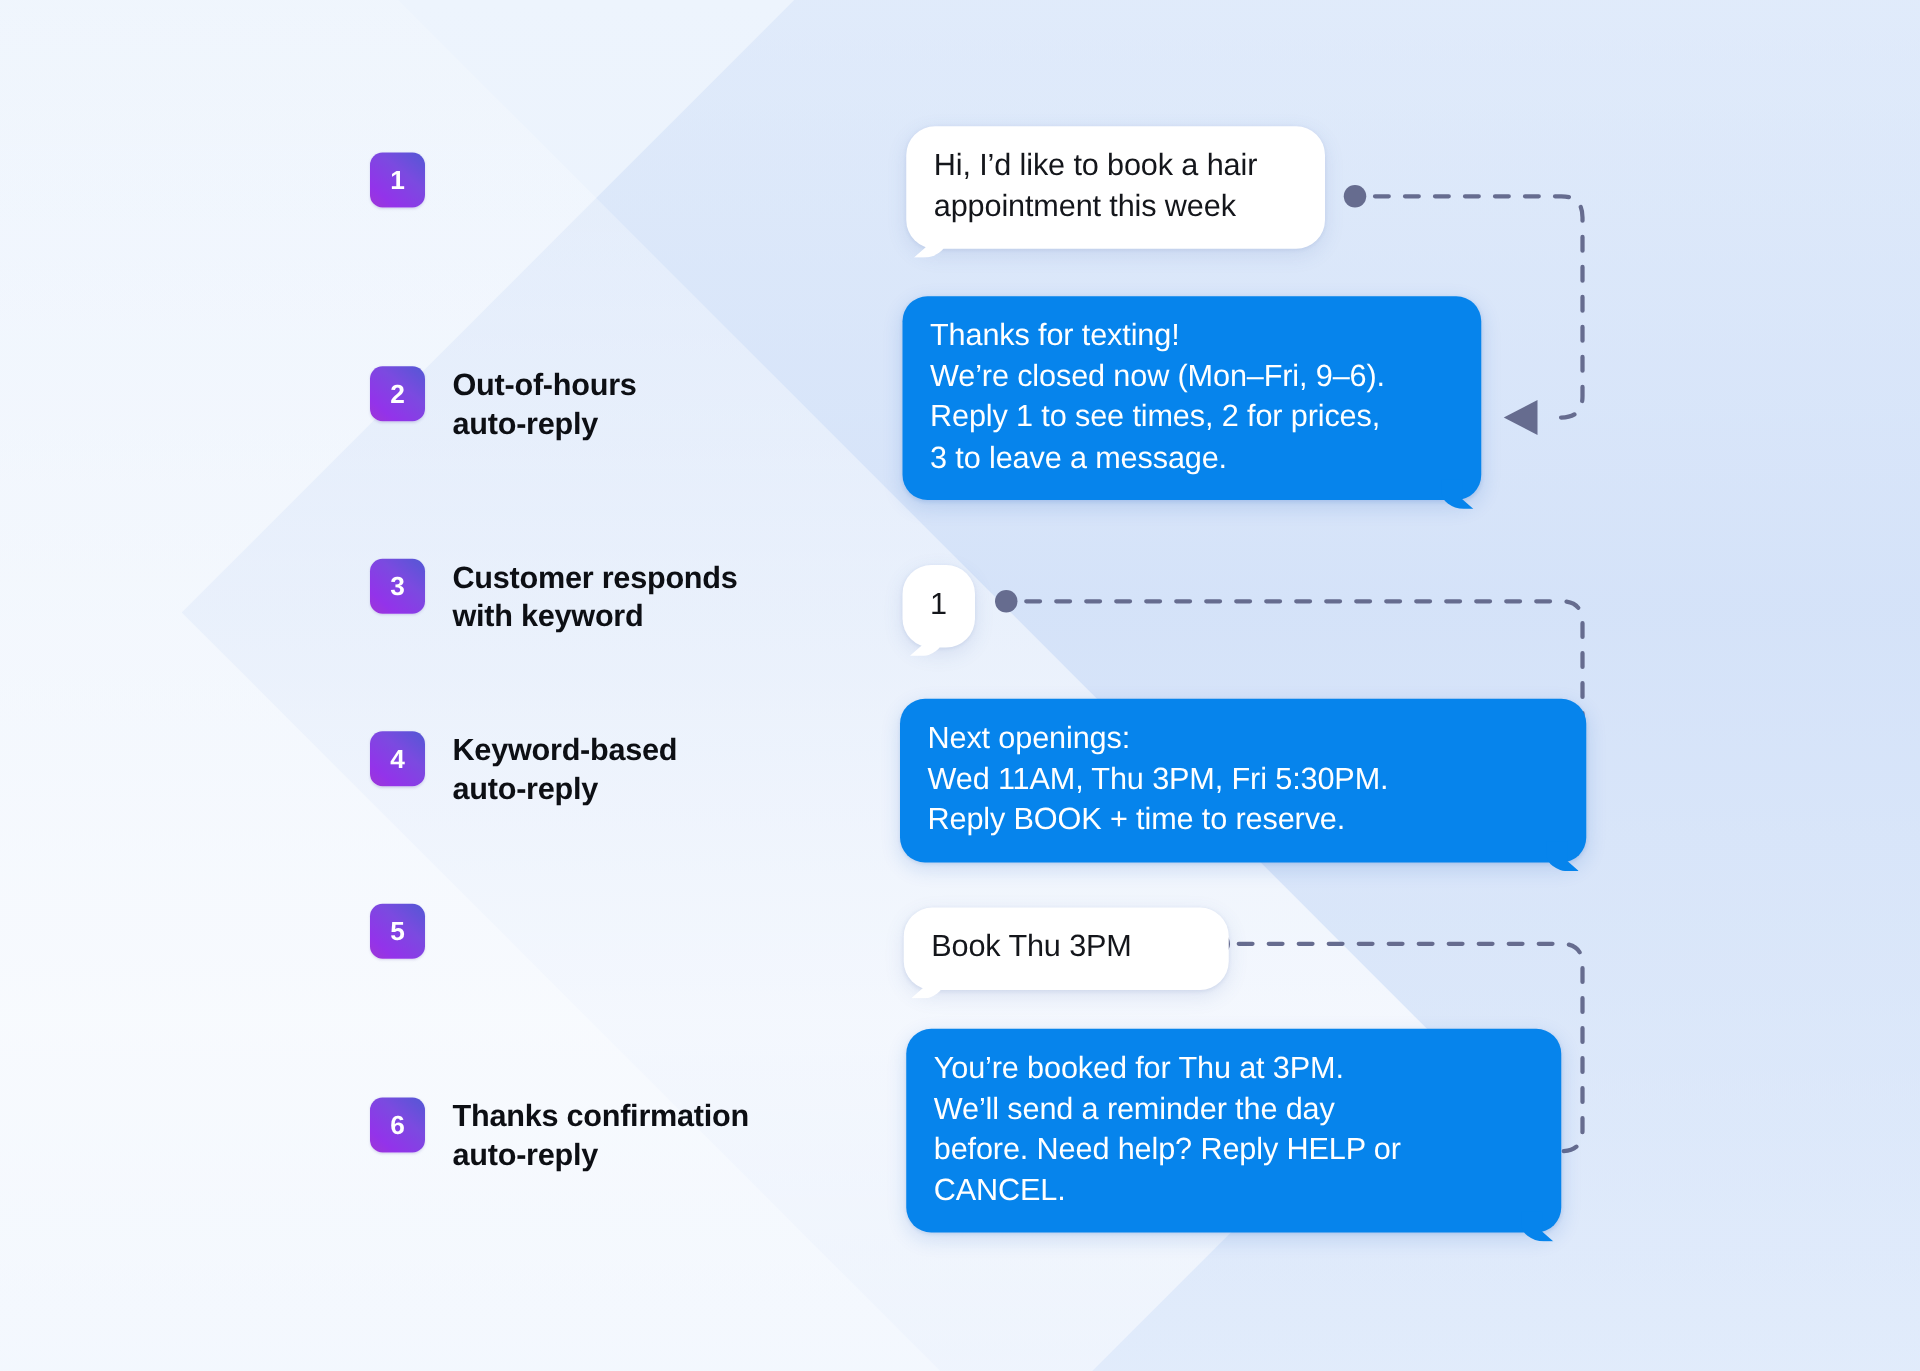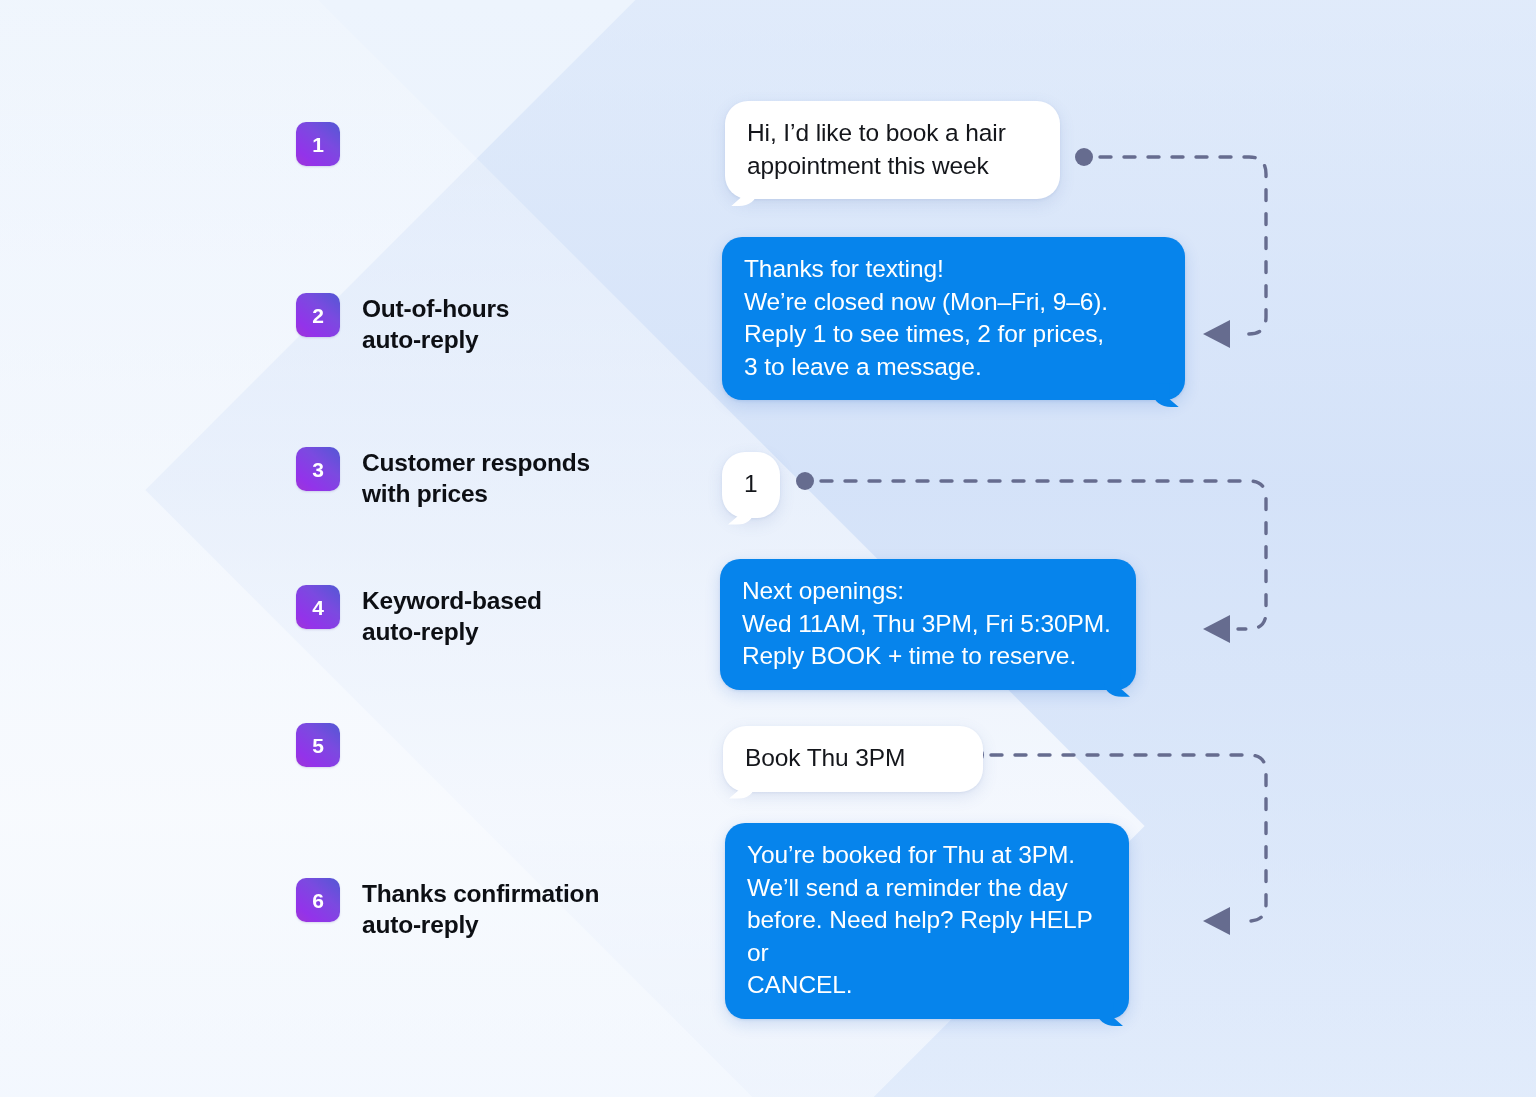--- a/index.html
+++ b/index.html
@@ -170,21 +170,21 @@
 
     <div class="step" style="top:293px;left:0;">
       <div class="step-badge">2</div>
       <div class="step-label">Out-of-hours
 auto-reply</div>
     </div>
 
     <div class="step" style="top:447px;left:0;">
       <div class="step-badge">3</div>
       <div class="step-label">Customer responds
-with prices</div>
+with keyword</div>
     </div>
 
     <div class="step" style="top:585px;left:0;">
       <div class="step-badge">4</div>
       <div class="step-label">Keyword-based
 auto-reply</div>
     </div>
 
     <div class="step" style="top:723px;left:0;">
       <div class="step-badge">5</div>
@@ -225,26 +225,26 @@
     <div class="bubble incoming" style="left:725px;top:101px;width:335px;">Hi, I’d like to book a hair
 appointment this week</div>
 
     <div class="bubble outgoing" style="left:722px;top:237px;width:463px;">Thanks for texting!
 We’re closed now (Mon–Fri, 9–6).
 Reply 1 to see times, 2 for prices,
 3 to leave a message.</div>
 
     <div class="bubble incoming" style="left:722px;top:452px;width:58px;">1</div>
 
-    <div class="bubble outgoing" style="left:720px;top:559px;width:416px;">Next openings:
+    <div class="bubble outgoing" style="left:720px;top:559px;width:549px;">Next openings:
 Wed 11AM, Thu 3PM, Fri 5:30PM.
 Reply BOOK + time to reserve.</div>
 
     <div class="bubble incoming" style="left:723px;top:726px;width:260px;">Book Thu 3PM</div>
 
-    <div class="bubble outgoing" style="left:725px;top:823px;width:404px;">You’re booked for Thu at 3PM.
+    <div class="bubble outgoing" style="left:725px;top:823px;width:524px;">You’re booked for Thu at 3PM.
 We’ll send a reminder the day
 before. Need help? Reply HELP or
 CANCEL.</div>
 
   </div>
 
 </div>
 
 </body></html>

